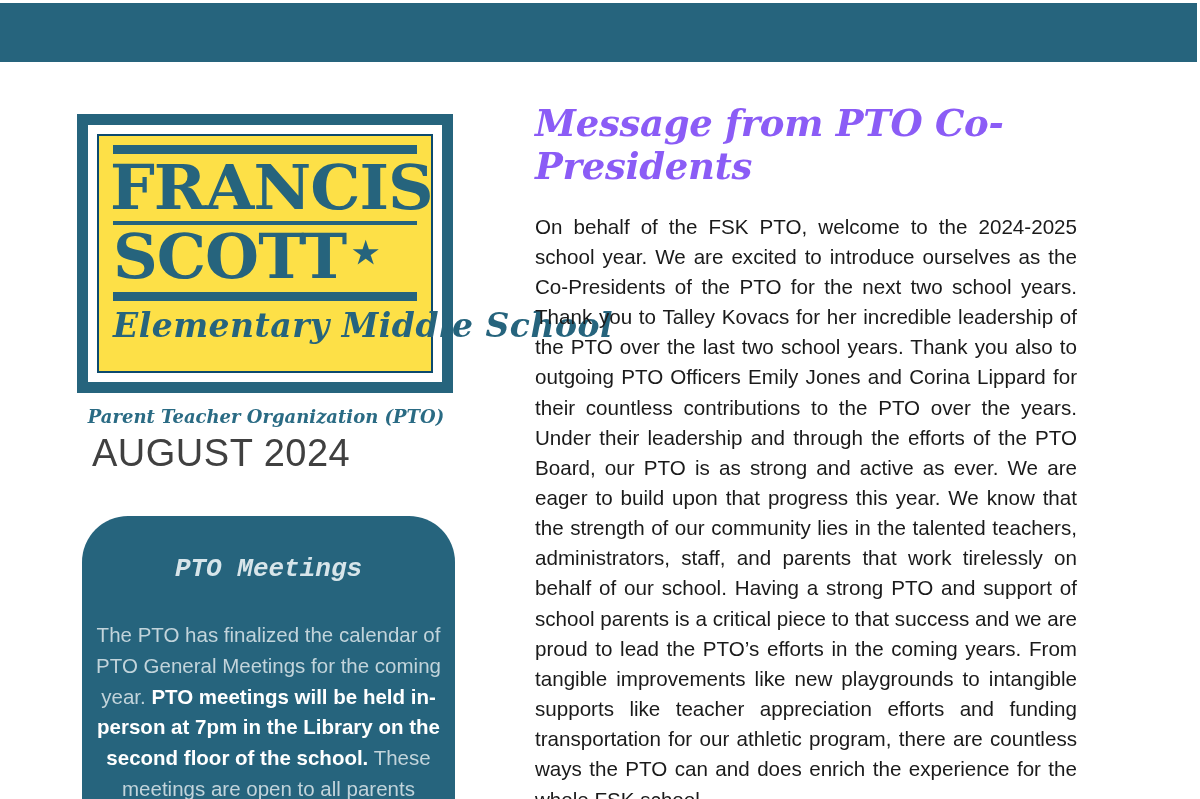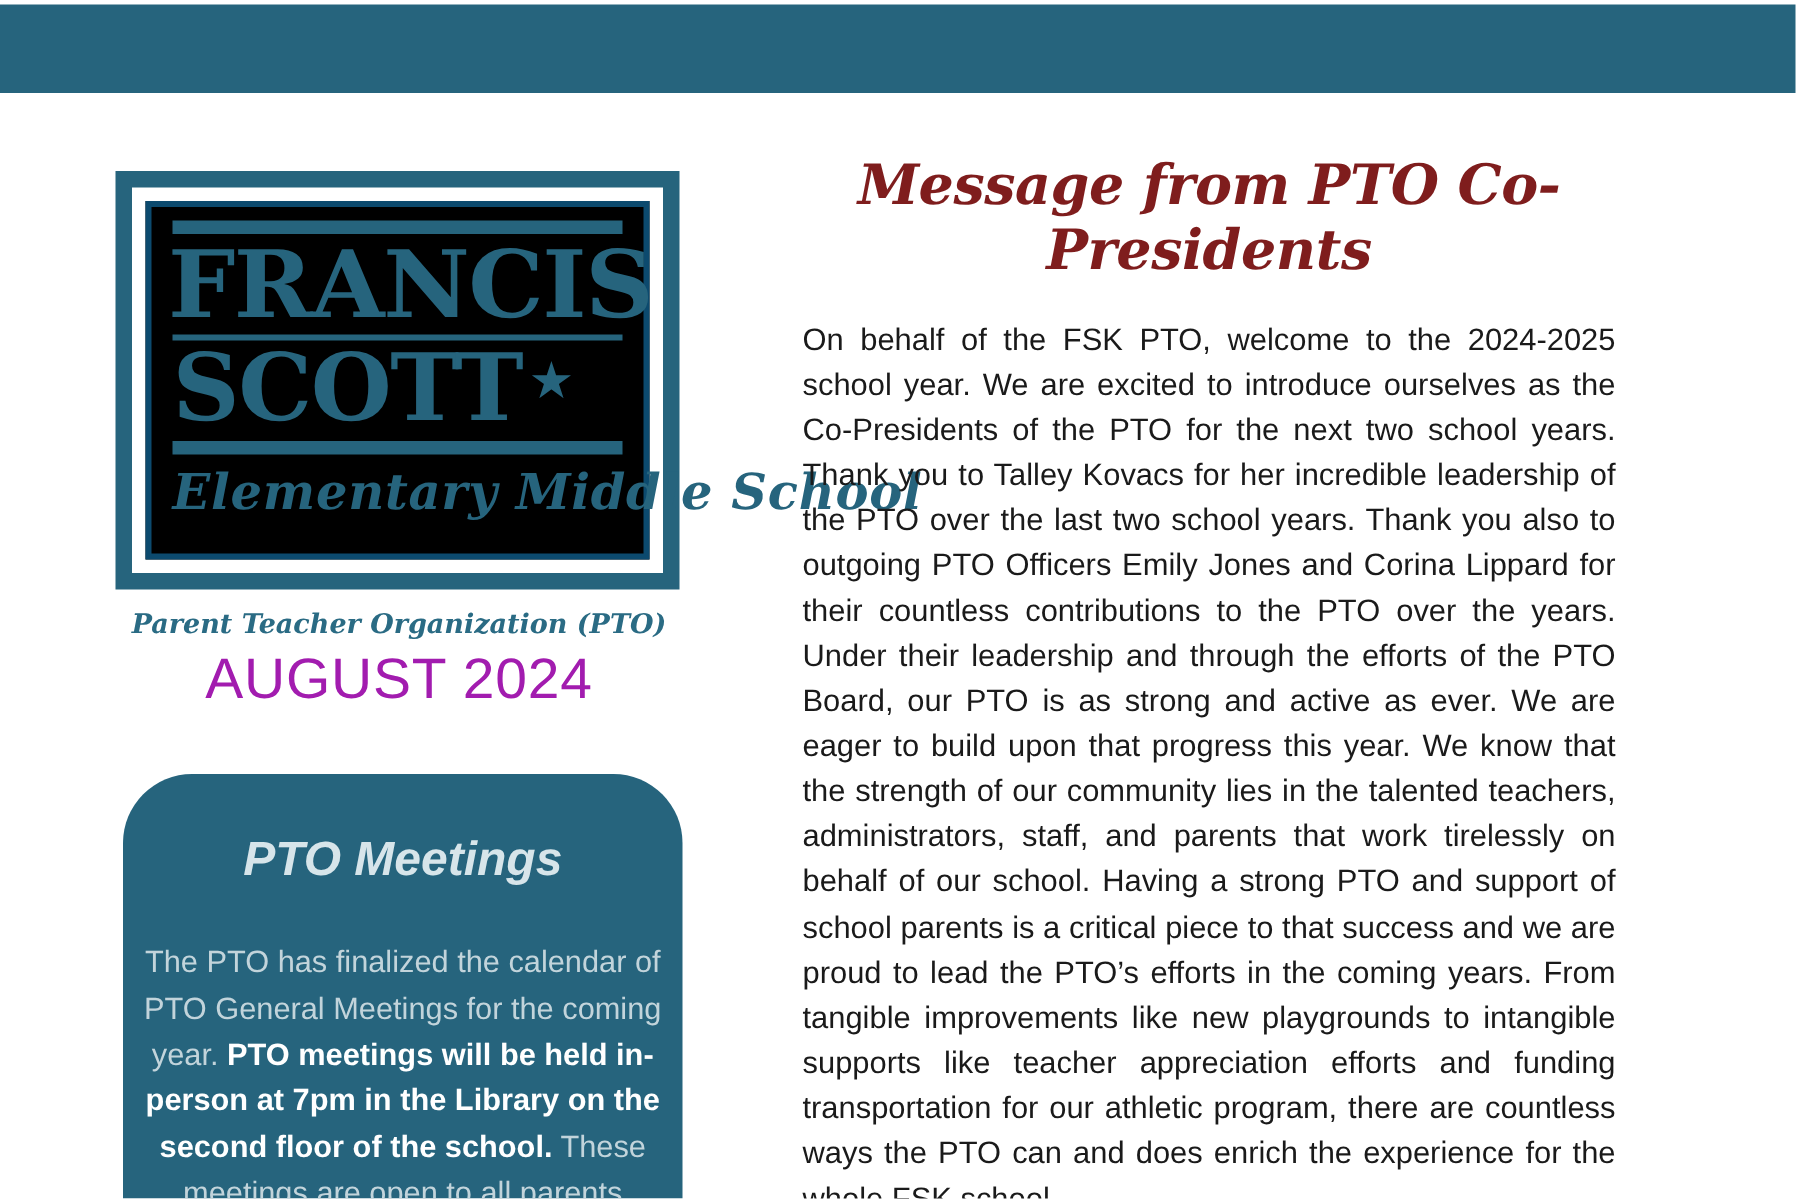--- a/index.html
+++ b/index.html
@@ -52,22 +52,22 @@
     box-sizing: border-box;
     border: 11px solid #26647d;
     background: #ffffff;
   }
   #logo-inner {
     position: absolute;
     left: 9px;
     top: 9px;
     right: 9px;
     bottom: 9px;
-    border: 4px solid #0c4a6e;
-    background: #000000;
+    border: 2px solid #0c4a6e;
+    background: #fde047;
     box-sizing: border-box;
   }
   #logo-stack {
     position: absolute;
     left: 14px;
     right: 14px;
     top: 9px;
     bottom: 9px;
   }
   .logo-rule {
@@ -124,48 +124,48 @@
     text-align: center;
     font-family: "DejaVu Serif", serif;
     font-style: italic;
     font-weight: bold;
     font-size: 18px;
     color: #2a6b84;
     white-space: nowrap;
   }
   #month-line {
     position: absolute;
-    left: 0px;
+    left: 15px;
     top: 370px;
     width: 378px;
-    text-align: center;
+    text-align: left;
     font-family: "Liberation Sans", sans-serif;
     font-weight: normal;
     font-size: 38px;
     letter-spacing: 0.5px;
-    color: #a21caf;
+    color: #404040;
     white-space: nowrap;
   }
 
   
   #meetings-card {
     position: absolute;
     left: 82px;
     top: 454px;
     width: 373px;
     height: 283px;
     background: #26647d;
     border-radius: 46px 46px 0 0;
     overflow: hidden;
   }
   #meetings-title {
-    font-family: Liberation Sans, sans-serif;
-    font-style: italic;
-    font-weight: bold;
-    font-size: 32px;
+    font-family: Liberation Mono, monospace;
+    font-style: italic;
+    font-weight: bold;
+    font-size: 26px;
     color: #d7e5ea;
     text-align: center;
     margin-top: 38px;
   }
   #meetings-body {
     font-family: "Liberation Sans", sans-serif;
     font-size: 20.5px;
     line-height: 1.5;
     color: #c2d4db;
     text-align: center;
@@ -180,25 +180,24 @@
     left: 535px;
     top: 0px;
     width: 542px;
   }
   #article-title {
     font-family: "DejaVu Serif", serif;
     font-style: italic;
     font-weight: bold;
     font-size: 37px;
     line-height: 1.17;
-    color: #7f1d1d;
+    color: #8b5cf6;
     margin: 0;
     padding-top: 40px;
     letter-spacing: -0.3px;
-    text-align: center;
   }
   #article-body {
     font-family: "Liberation Sans", sans-serif;
     font-size: 20.6px;
     line-height: 1.465;
     color: #1a1a1a;
     text-align: justify;
     margin: 0;
     padding-top: 23px;
   }

